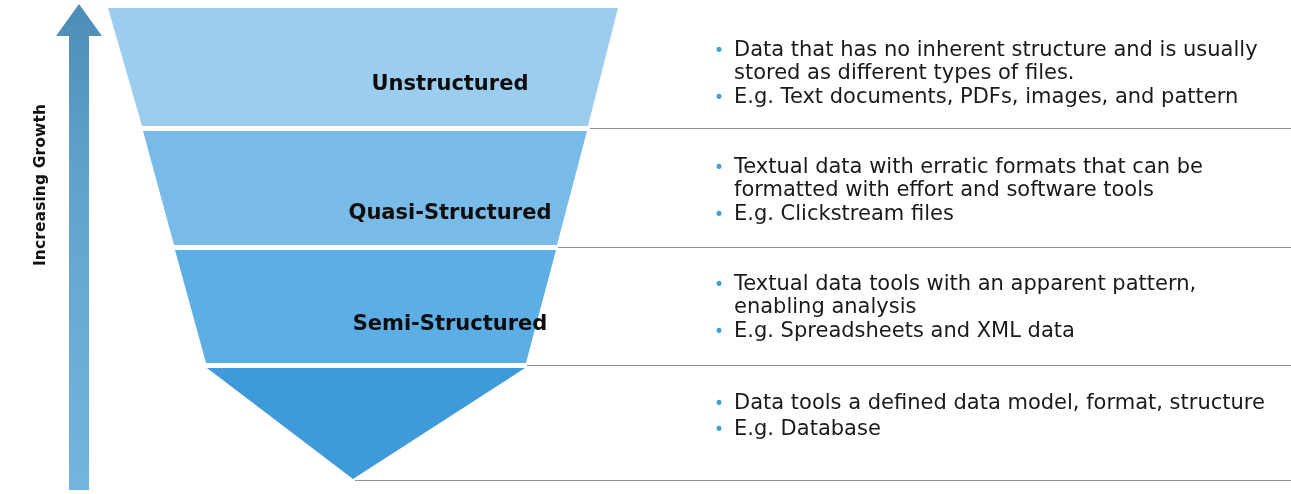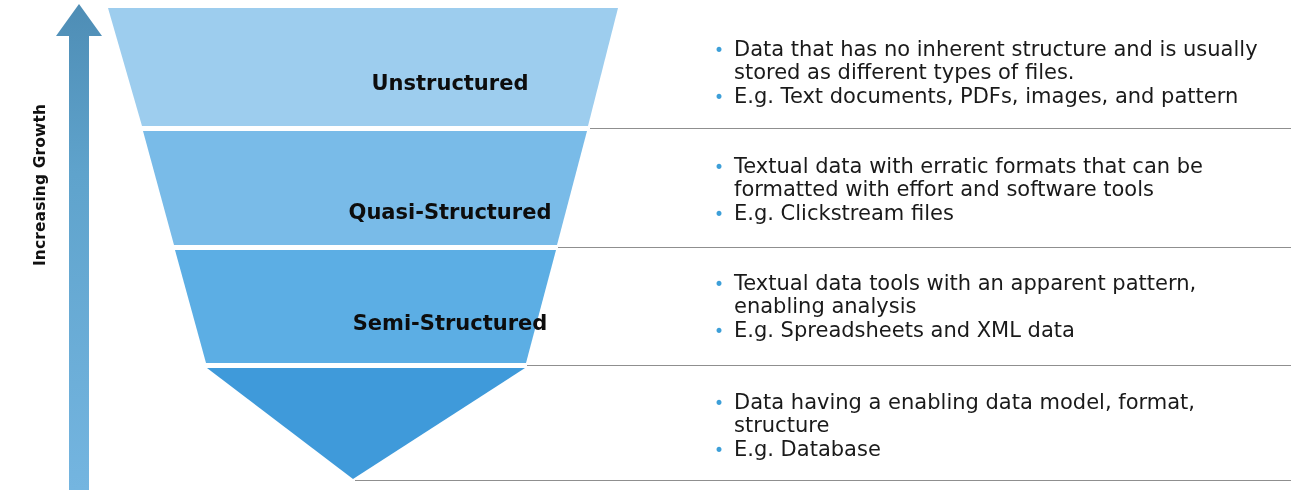--- a/index.html
+++ b/index.html
@@ -174,21 +174,21 @@
     </div>
     <div class="bullet-row">
       <span class="bullet-dot">•</span>
       <span class="bullet-text">E.g. Spreadsheets and XML data</span>
     </div>
   </div>
 
   <div class="desc-block" style="top:391px;">
     <div class="bullet-row">
       <span class="bullet-dot">•</span>
-      <span class="bullet-text">Data having a enabling data model, format, structure</span>
+      <span class="bullet-text">Data tools a defined data model, format, structure</span>
     </div>
     <div class="bullet-row">
       <span class="bullet-dot">•</span>
       <span class="bullet-text">E.g. Database</span>
     </div>
   </div>
 
 </div>
 
 </body></html>

